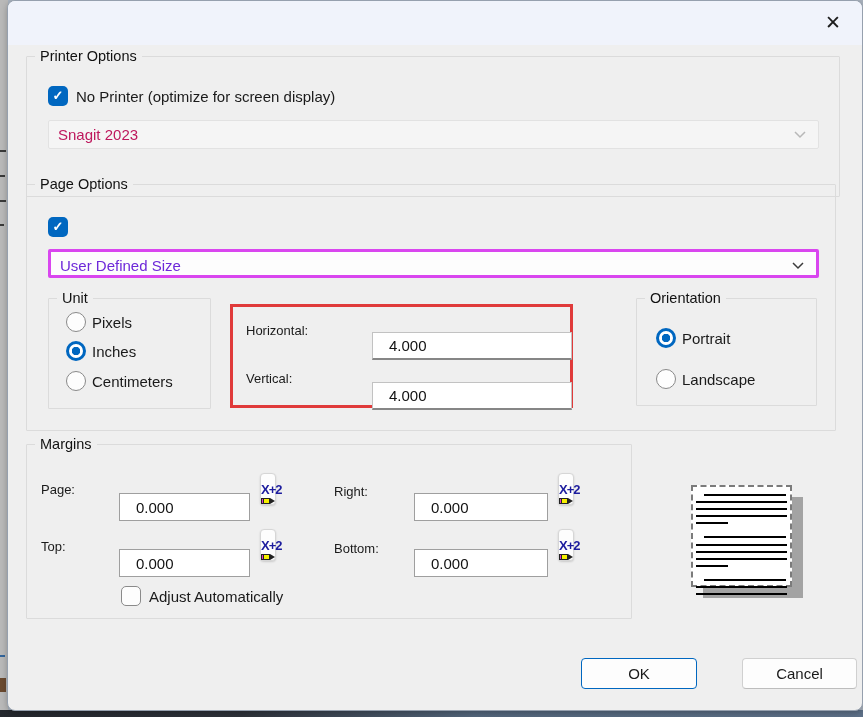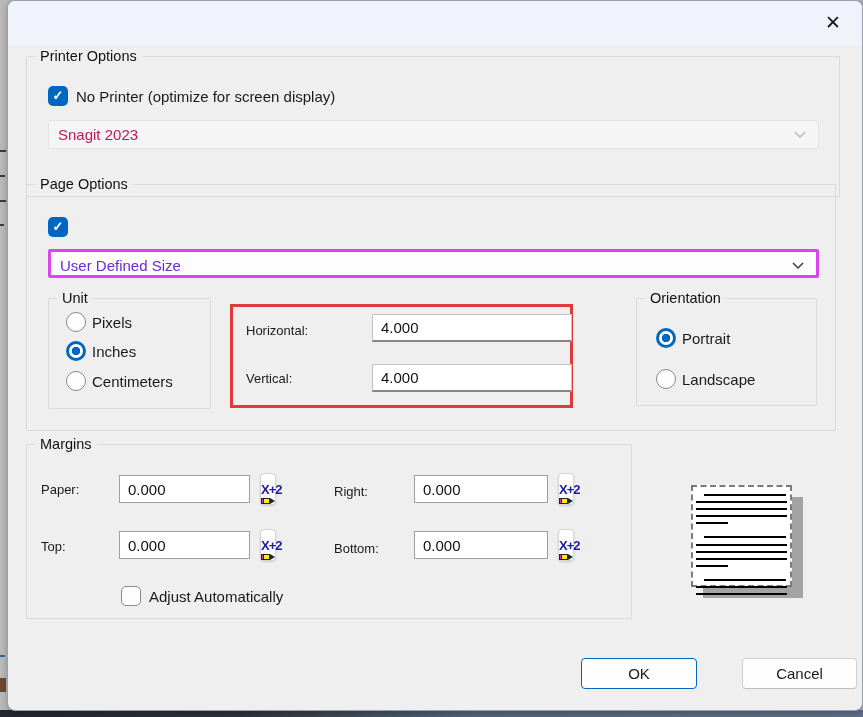--- a/index.html
+++ b/index.html
@@ -45,21 +45,21 @@
 
   
   .select { position:absolute; height:29px; border-radius:2px; font-size:15px; line-height:27px;
     padding-left:9px; }
   .select.disabled { background:#f5f5f5; border:1px solid #e2e2e2; color:#be185d; }
   .select.enabled { background:#fdfdfd; border:3px solid #d946ef; color:#6d28d9; }
   .chev { position:absolute; right:12px; top:10px; }
 
   
   .tb { position:absolute; height:28px; background:#fff; font-family:"Liberation Sans",sans-serif;
-    font-size:15px; color:#111; padding-left:8px; outline:none; }
+    font-size:15px; color:#111; padding-left:16px; outline:none;margin-top:18px; }
   .tb.underline { border:1px solid #c2c2c2; border-bottom:2px solid #868686; }
   .tb.plain { border:1px solid #9f9f9f; }
   .fld-label { position:absolute; font-size:13px; white-space:nowrap; }
 
   
   .red-box { position:absolute; border:3px solid #e03a3a; background:transparent; }
 
   
   .x2-btn { position:absolute; width:16px; height:32px; background:#fdfdfd; border:1px solid #d6d6d6;
     border-radius:4px; box-shadow:0 1px 2px rgba(0,0,0,.15); padding-top:9px; text-align:center; }
@@ -151,21 +151,21 @@
       <div class="legend">Orientation</div>
     </div>
     <div class="radio on" style="left:648px;top:327px"></div>
     <div class="radio-label" style="left:674px;top:329px">Portrait</div>
     <div class="radio off" style="left:648px;top:368px"></div>
     <div class="radio-label" style="left:674px;top:370px">Landscape</div>
 
     <div class="groupbox" style="left:18px;top:443px;width:606px;height:175px">
       <div class="legend">Margins</div>
     </div>
-    <div class="fld-label" style="left:33px;top:481px">Paper:</div>
+    <div class="fld-label" style="left:33px;top:481px">Page:</div>
     <input class="tb plain" style="left: 111px; top: 474px; width: 131px;" value="0.000">
     <div class="x2-btn" style="left:252px;top:472px">
       <div class="x2-text">X+2</div>
       <div class="x2-pencil">
           <span class="x2-eraser"></span>
           <span class="x2-body"></span>
           <span class="x2-tip"></span>
         </div>
     </div>
     <div class="fld-label" style="left:326px;top:483px">Right:</div>

